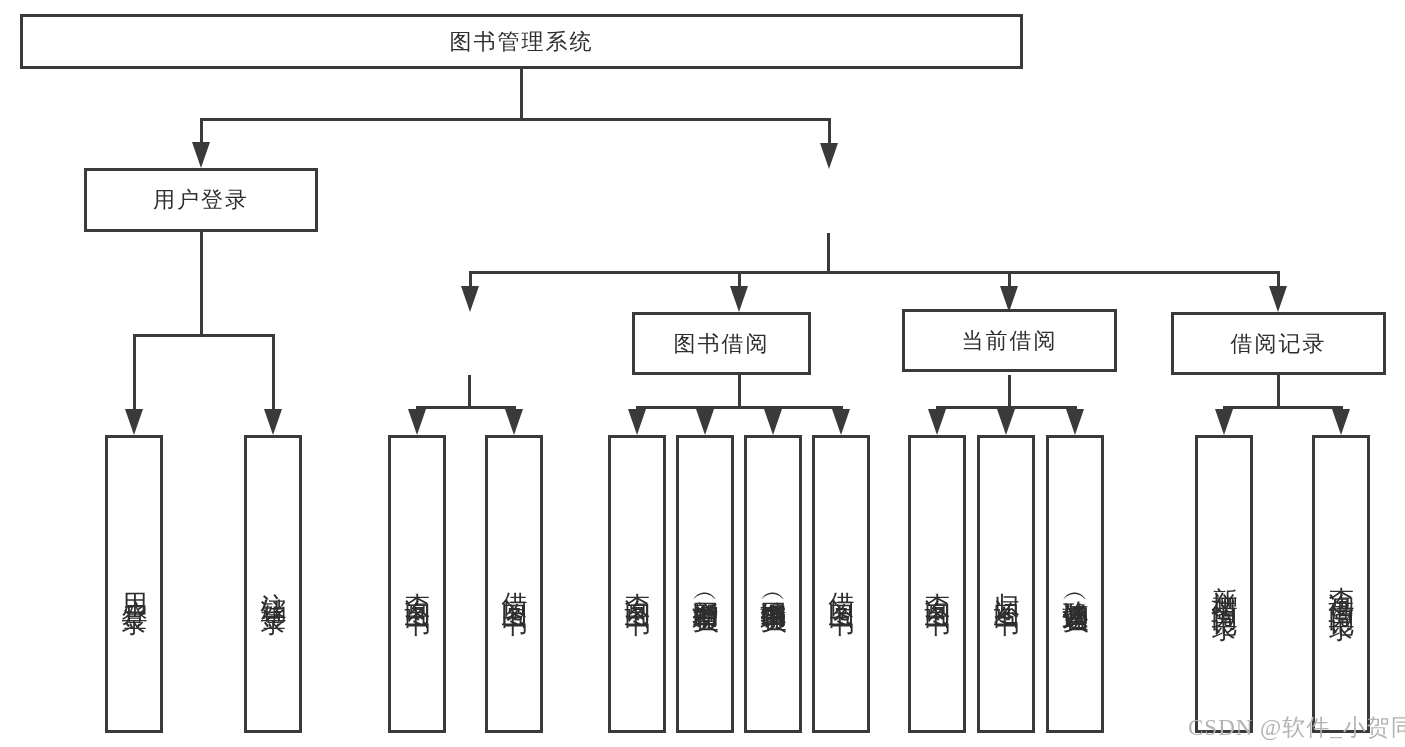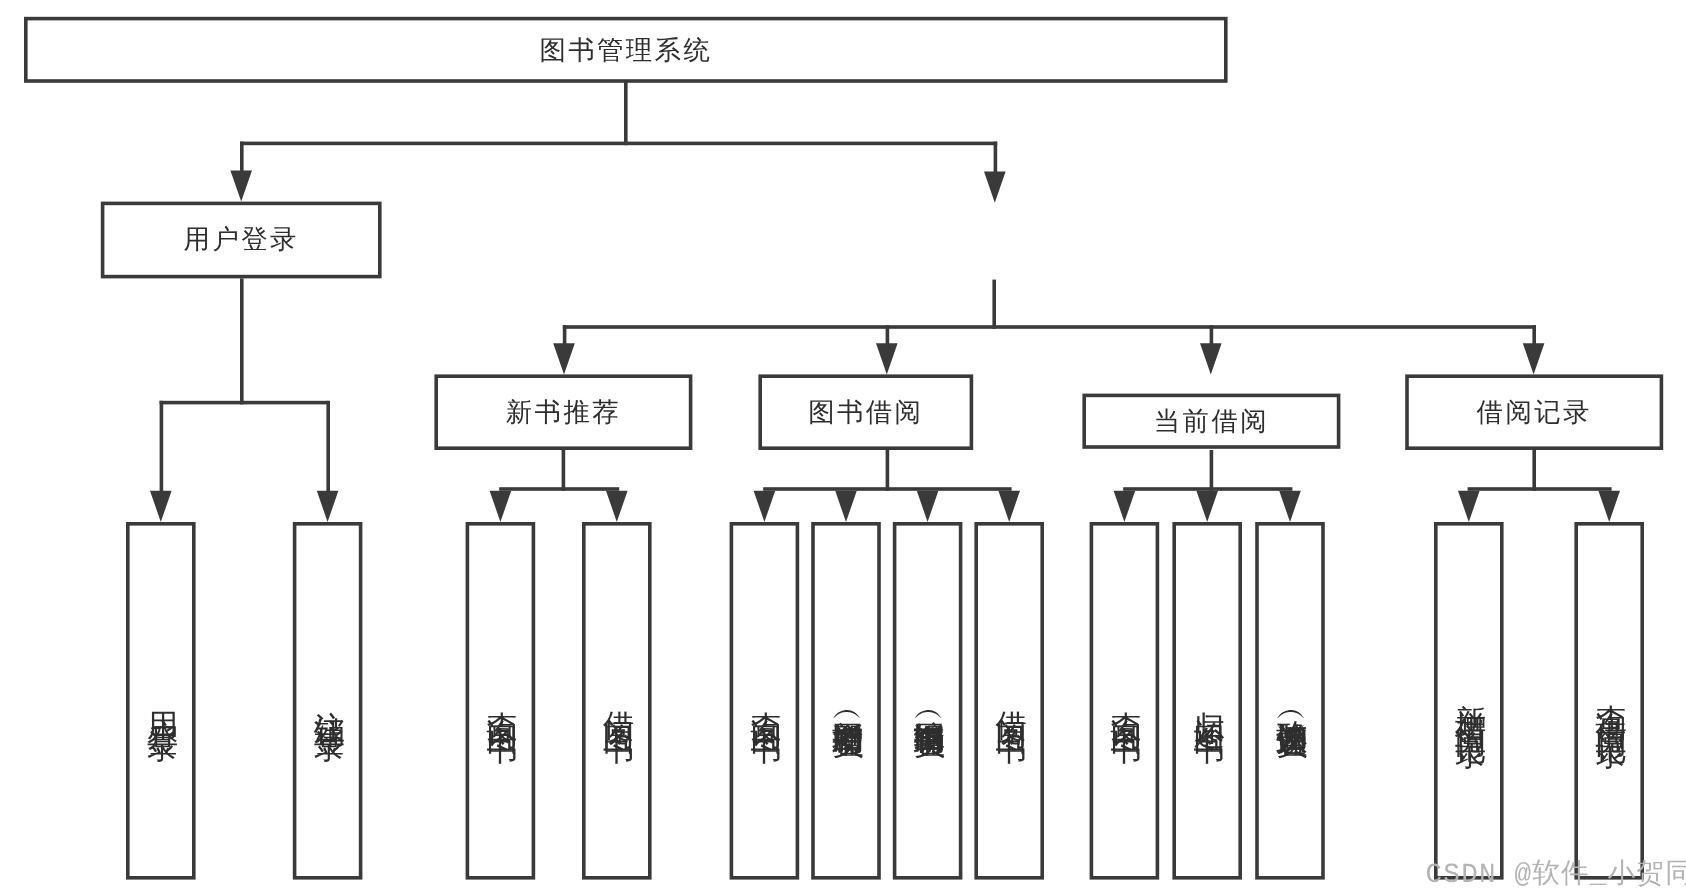--- a/index.html
+++ b/index.html
@@ -6,21 +6,21 @@
     --line:#3a3a3a;
     --text:#2e2e2e;
     --wm:#b3b3b3;
     --bg:#ffffff;
   }
   html,body{margin:0;padding:0;background:var(--bg);}
   #canvas{
     position:relative;
     width:1405px;height:747px;
     background:var(--bg);
-    font-family:Liberation Mono, monospace;
+    font-family:Liberation Serif, serif;
     overflow:hidden;
   }
   .box{
     position:absolute;
     box-sizing:border-box;
     border:3px solid var(--line);
     background:var(--bg);
     display:flex;
     align-items:center;
     justify-content:center;
@@ -62,27 +62,24 @@
 <div id="canvas">
 
   <div class="box" style="left:20px;top:14px;width:1003px;height:55px">
     <span class="hlabel">图书管理系统</span>
   </div>
 
   <div class="box" style="left:84px;top:168px;width:234px;height:64px">
     <span class="hlabel">用户登录</span>
   </div>
 
-  <div class="box" style="left:362px;top:312px;width:215px;height:63px">
-    <span class="hlabel">新书推荐</span>
-  </div>
   <div class="box" style="left:632px;top:312px;width:179px;height:63px">
     <span class="hlabel">图书借阅</span>
   </div>
-  <div class="box" style="left:902px;top:328px;width:215px;height:46px">
+  <div class="box" style="left:902px;top:309px;width:215px;height:63px">
     <span class="hlabel">当前借阅</span>
   </div>
   <div class="box" style="left:1171px;top:312px;width:215px;height:63px">
     <span class="hlabel">借阅记录</span>
   </div>
 
   <div class="box vbox" style="left:105px">
     <span class="vlabel" style="letter-spacing: 6px;">用户登录</span>
   </div>
   <div class="box vbox" style="left:244px">

